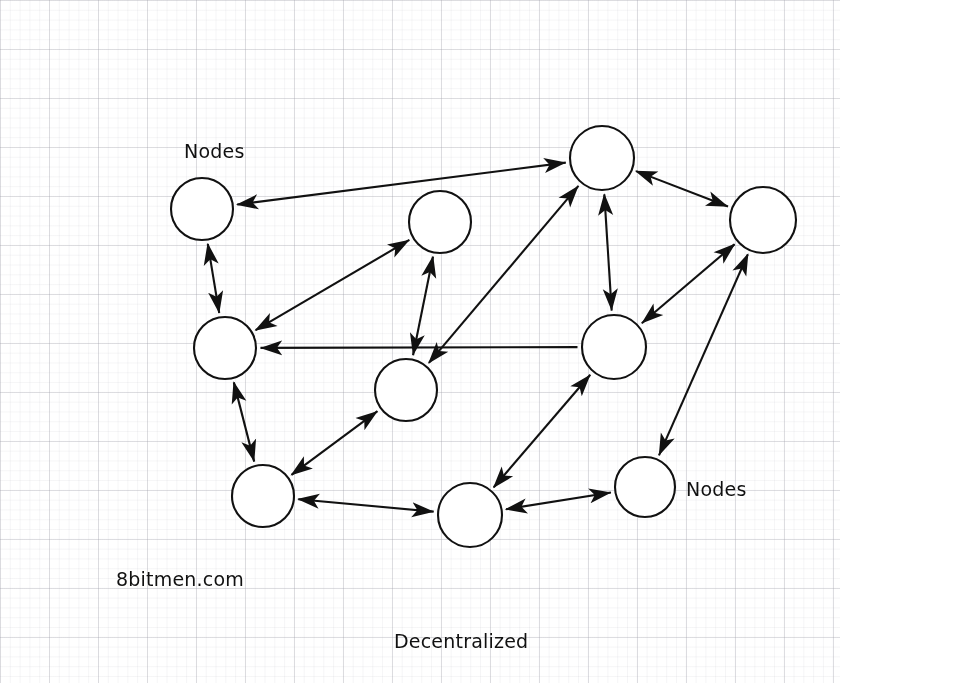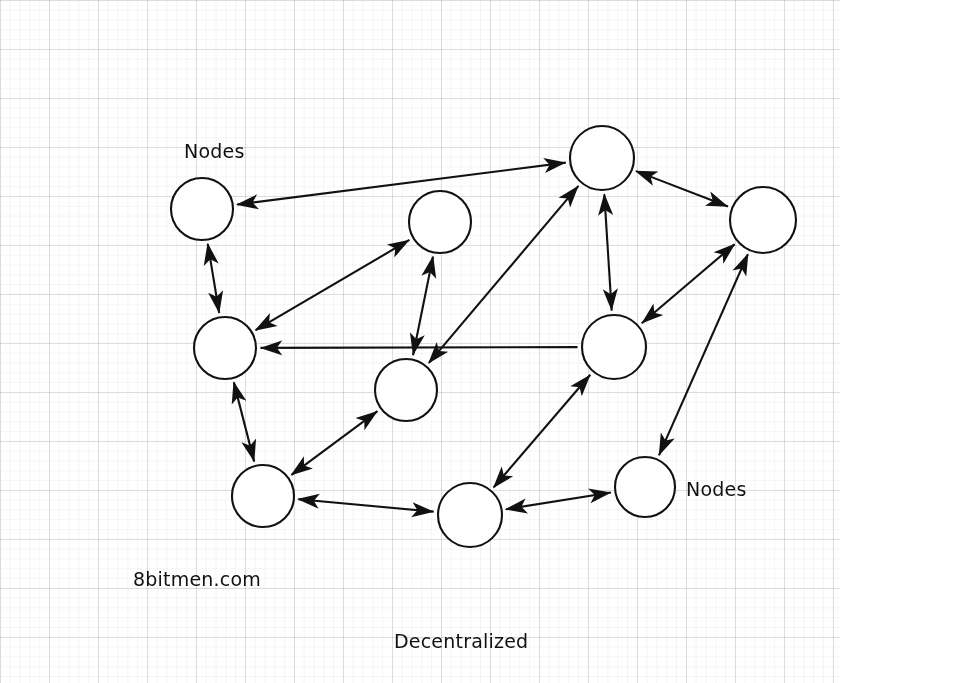--- a/index.html
+++ b/index.html
@@ -100,20 +100,20 @@
         <circle cx="263" cy="496" r="31" class="node-circle"></circle>
         <circle cx="470" cy="515" r="32" class="node-circle"></circle>
         <circle cx="645" cy="487" r="30" class="node-circle"></circle>
       </g>
   </svg>
 
   <div class="diagram-label" style="left:184px; top:139px;">Nodes</div>
 
   <div class="diagram-label" style="left:686px; top:477px;">Nodes</div>
 
-  <div class="diagram-label" style="left:133px; top:567px;">8bitmen.com</div>
+  <div class="diagram-label" style="left:116px; top:567px;">8bitmen.com</div>
 
   <div class="diagram-label label-caption" style="left:394px; top:580px;">
     <div>Decentralized</div>
     
   </div>
 
 </div>
 
 </body></html>

